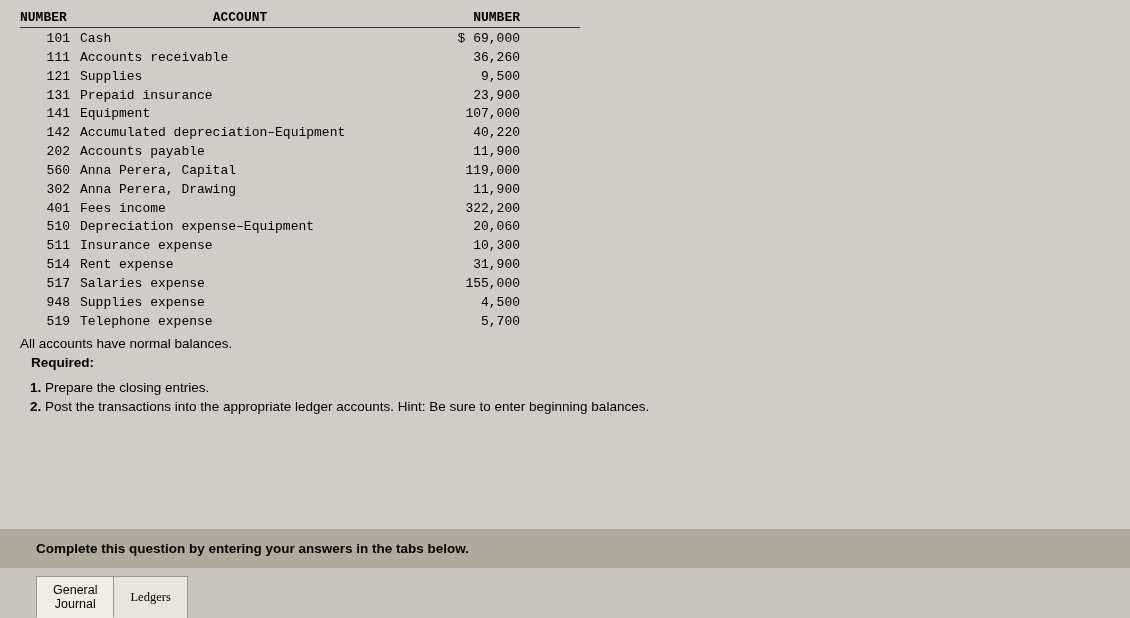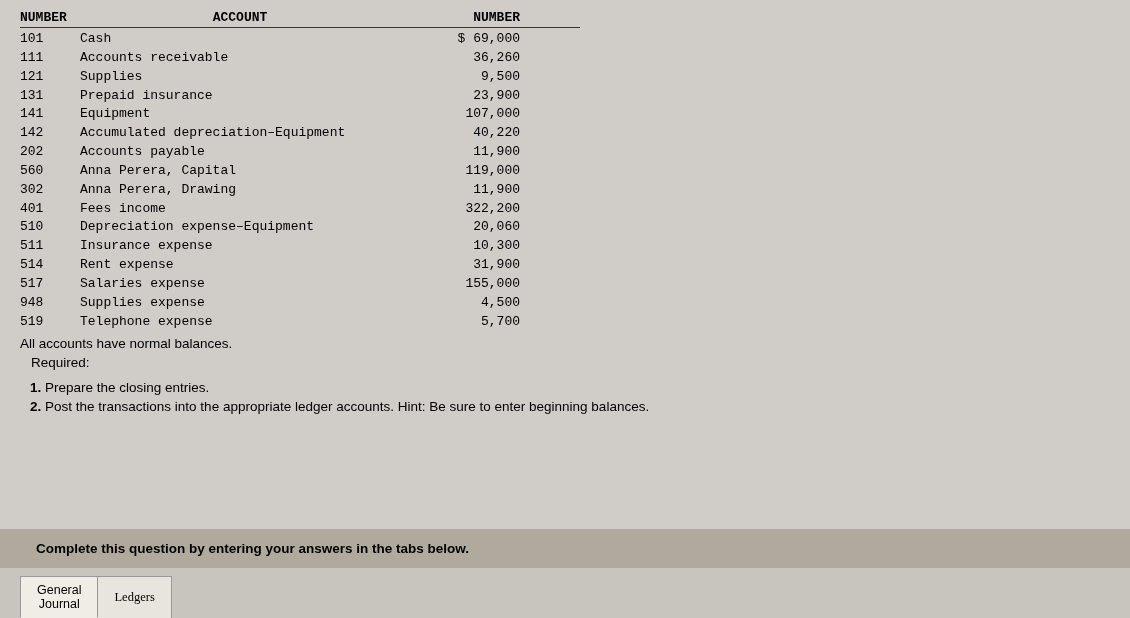--- a/index.html
+++ b/index.html
@@ -51,21 +51,21 @@
       font-size: 13px;
     }
 
     .table-row {
       display: flex;
       line-height: 1.45;
     }
 
     .row-number {
       width: 60px;
-      text-align: left;
+      text-align: right;
       padding-right: 10px;
     }
 
     .row-account {
       width: 320px;
     }
 
     .row-balance {
       width: 120px;
       text-align: right;
@@ -75,21 +75,21 @@
       margin-top: 4px;
       font-family: Arial, sans-serif;
       font-size: 13.5px;
     }
 
     .notes-section p {
       margin-bottom: 4px;
     }
 
     .notes-section .bold {
-      font-weight: normal;
+      font-weight: bold;
       padding-left: 11px;
     }
 
     .required-section {
       margin-top: 10px;
       font-family: Arial, sans-serif;
       font-size: 13.5px;
     }
 
     .required-section ol {
@@ -112,21 +112,21 @@
       font-family: Arial, sans-serif;
       font-size: 13.5px;
     }
 
     .instruction-bar .bold {
       font-weight: bold;
     }
 
     .tabs-section {
       background: #c8c4be;
-      padding: 8px 20px 0 20px;
+      padding: 8px 20px 0 36px;
       display: flex;
       align-items: flex-start;
       gap: 0;
       flex: 0 0 auto;
     }
 
     .tab {
       background: #e8e4de;
       border: 1px solid #999;
       border-bottom: none;

